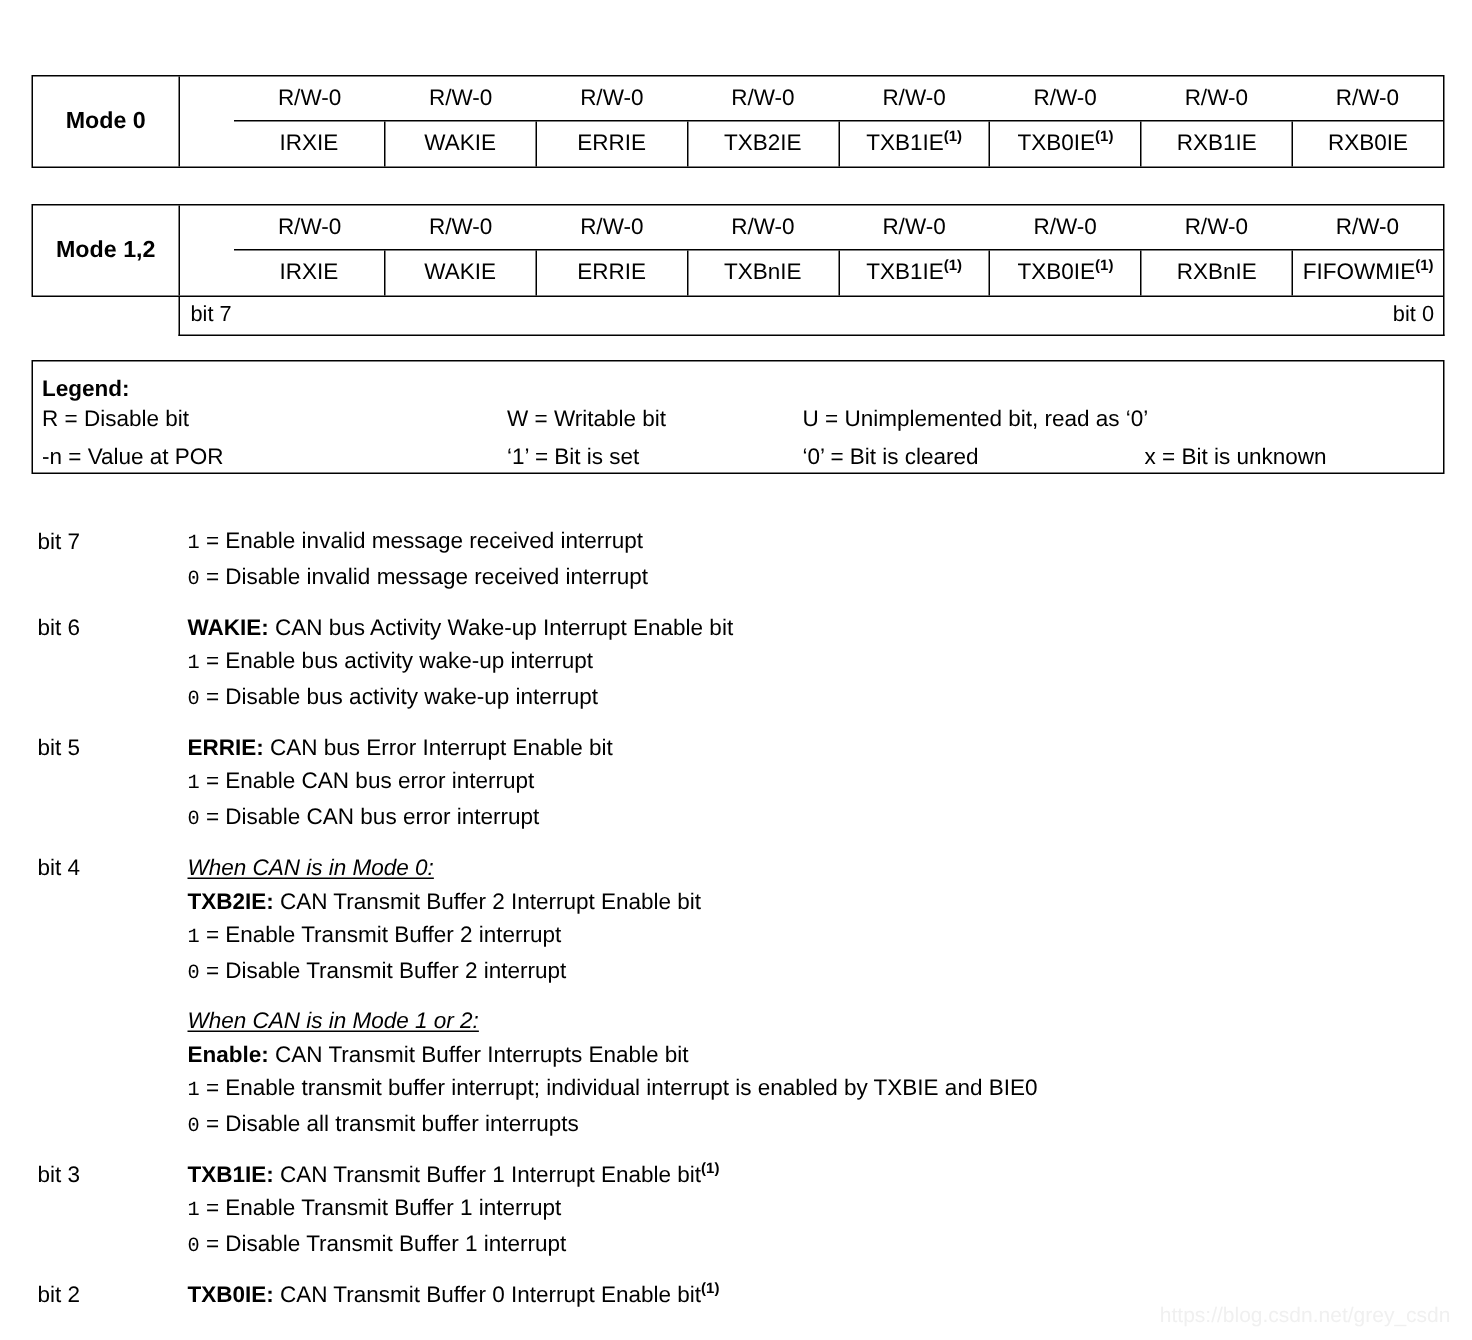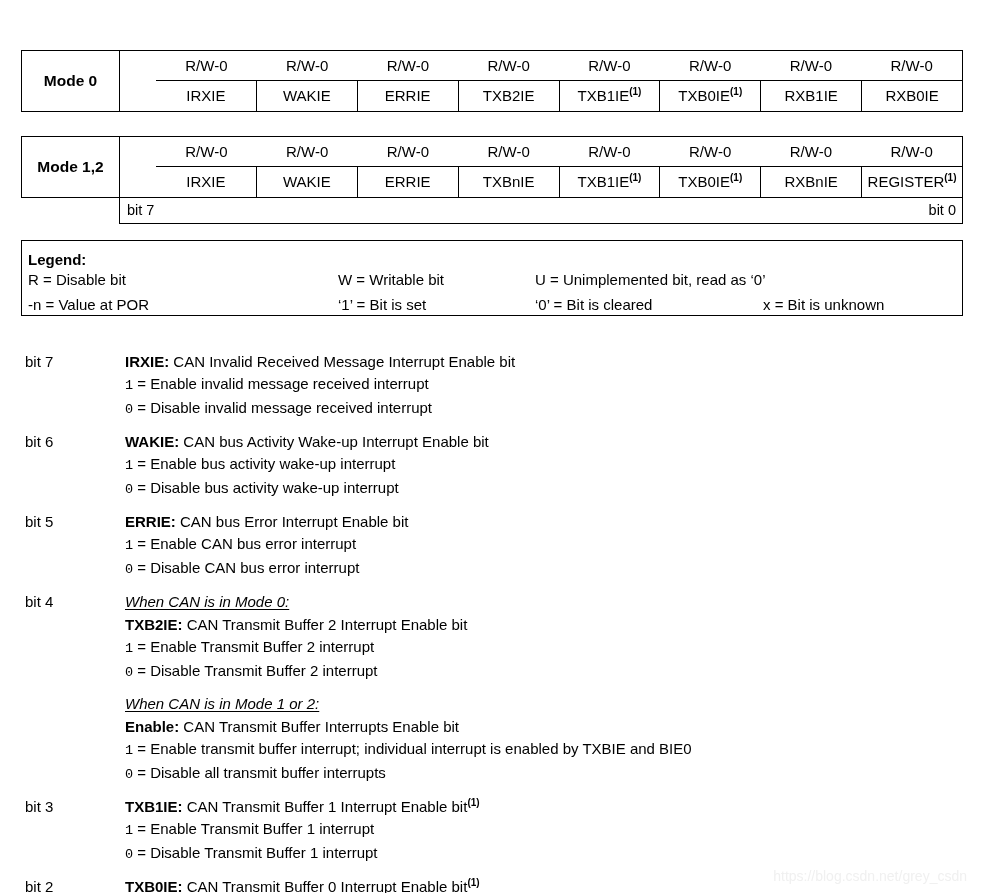--- a/index.html
+++ b/index.html
@@ -257,21 +257,21 @@
           <div class="rw-cell">R/W-0</div>
         </div>
         <div class="name-row">
           <div class="name-cell"><span>IRXIE</span><sup></sup></div>
           <div class="name-cell"><span>WAKIE</span><sup></sup></div>
           <div class="name-cell"><span>ERRIE</span><sup></sup></div>
           <div class="name-cell"><span>TXBnIE</span><sup></sup></div>
           <div class="name-cell"><span>TXB1IE</span><sup>(1)</sup></div>
           <div class="name-cell"><span>TXB0IE</span><sup>(1)</sup></div>
           <div class="name-cell"><span>RXBnIE</span><sup></sup></div>
-          <div class="name-cell"><span>REGISTER</span><sup>(1)</sup></div>
+          <div class="name-cell"><span>FIFOWMIE</span><sup>(1)</sup></div>
         </div>
       </div>
     </div>
     <div class="bitnum-row">
       <span>bit 7</span>
       <span>bit 0</span>
     </div>
   </div>
 
   <div class="legend-box">
@@ -287,21 +287,20 @@
       <span class="legend-cell lc2">‘1’ = Bit is set</span>
       <span class="legend-cell lc3">‘0’ = Bit is cleared</span>
       <span class="legend-cell lc4">x = Bit is unknown</span>
     </div>
   </div>
 
   <div class="bit-list">
 
     <div class="bit-entry">
       <div class="bit-label">bit 7</div>
-      <div class="bit-head"><b>IRXIE:</b><span> CAN Invalid Received Message Interrupt Enable bit</span><sup></sup></div>
       <div class="opt-line"><span class="digit">1</span><span> = Enable invalid message received interrupt</span></div>
       <div class="opt-line"><span class="digit">0</span><span> = Disable invalid message received interrupt</span></div>
     </div>
 
     <div class="bit-entry">
       <div class="bit-label">bit 6</div>
       <div class="bit-head"><b>WAKIE:</b><span> CAN bus Activity Wake-up Interrupt Enable bit</span><sup></sup></div>
       <div class="opt-line"><span class="digit">1</span><span> = Enable bus activity wake-up interrupt</span></div>
       <div class="opt-line"><span class="digit">0</span><span> = Disable bus activity wake-up interrupt</span></div>
     </div>

